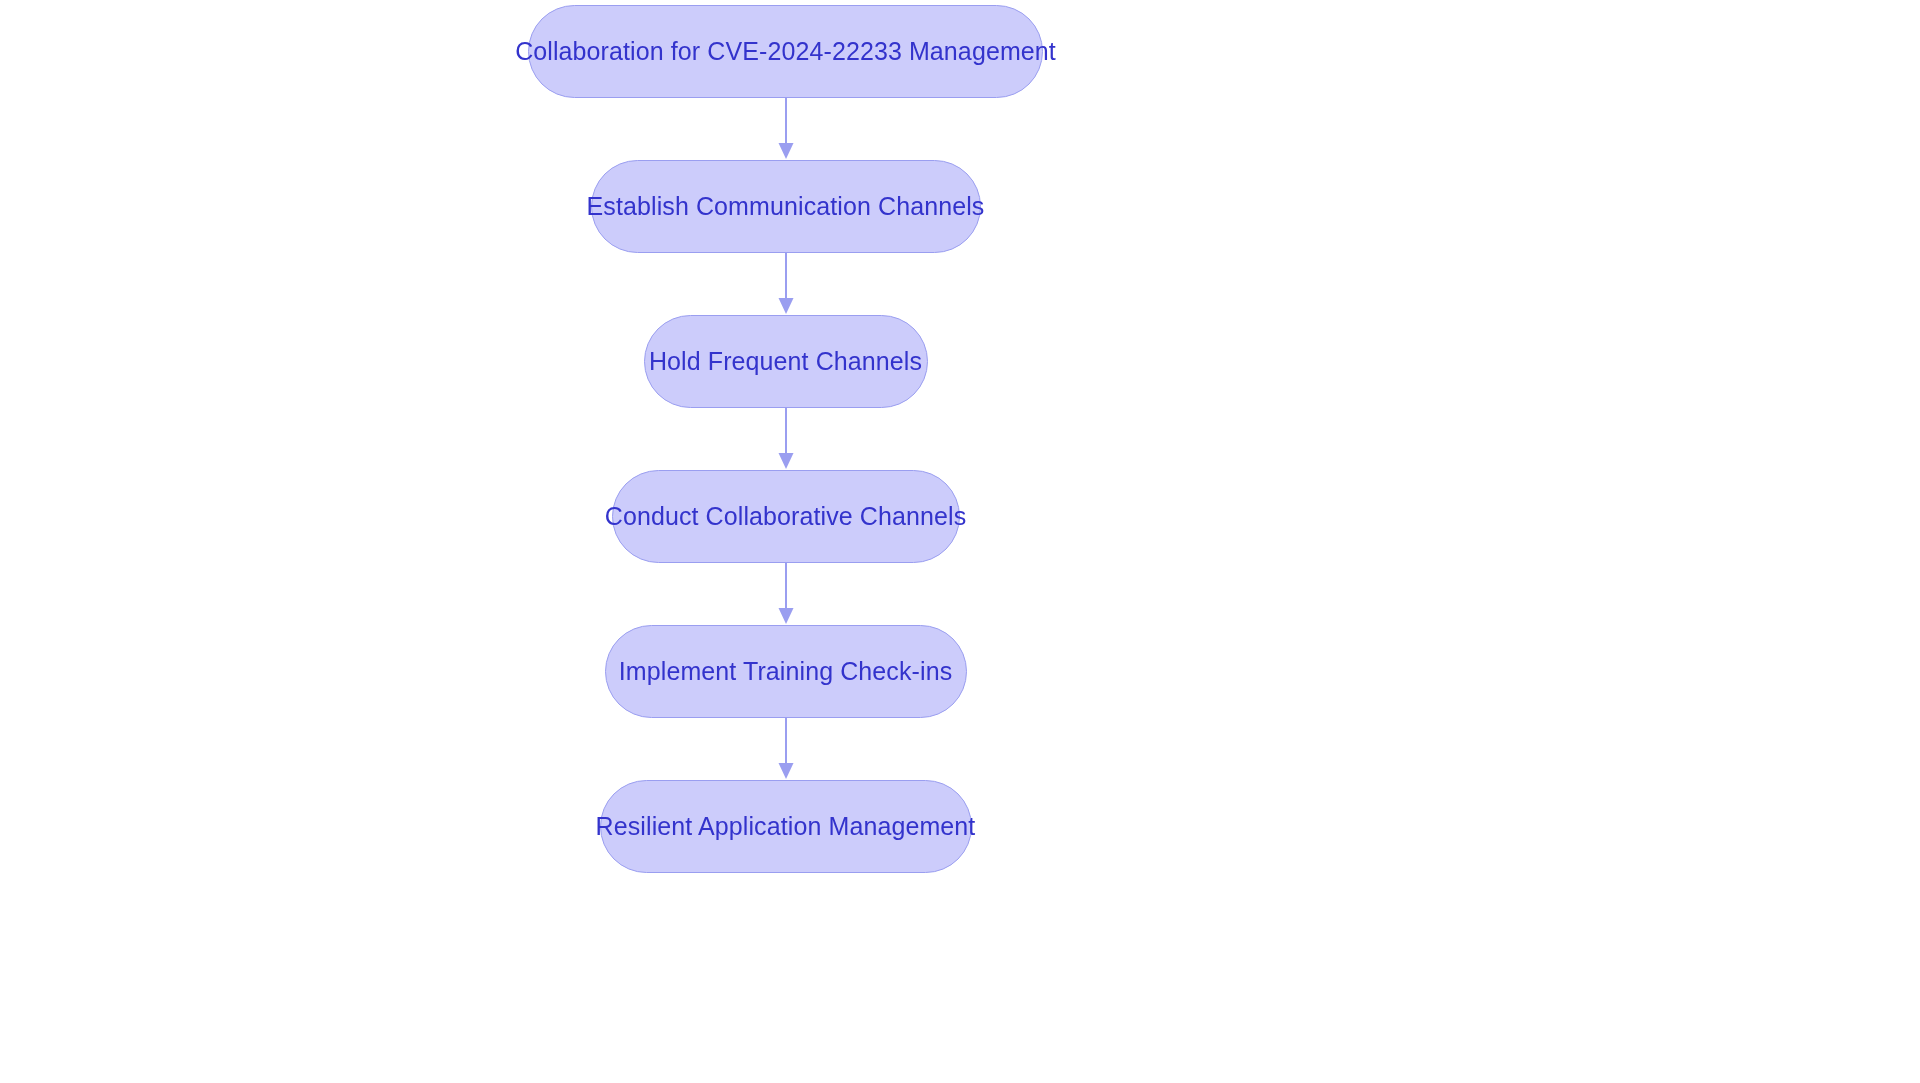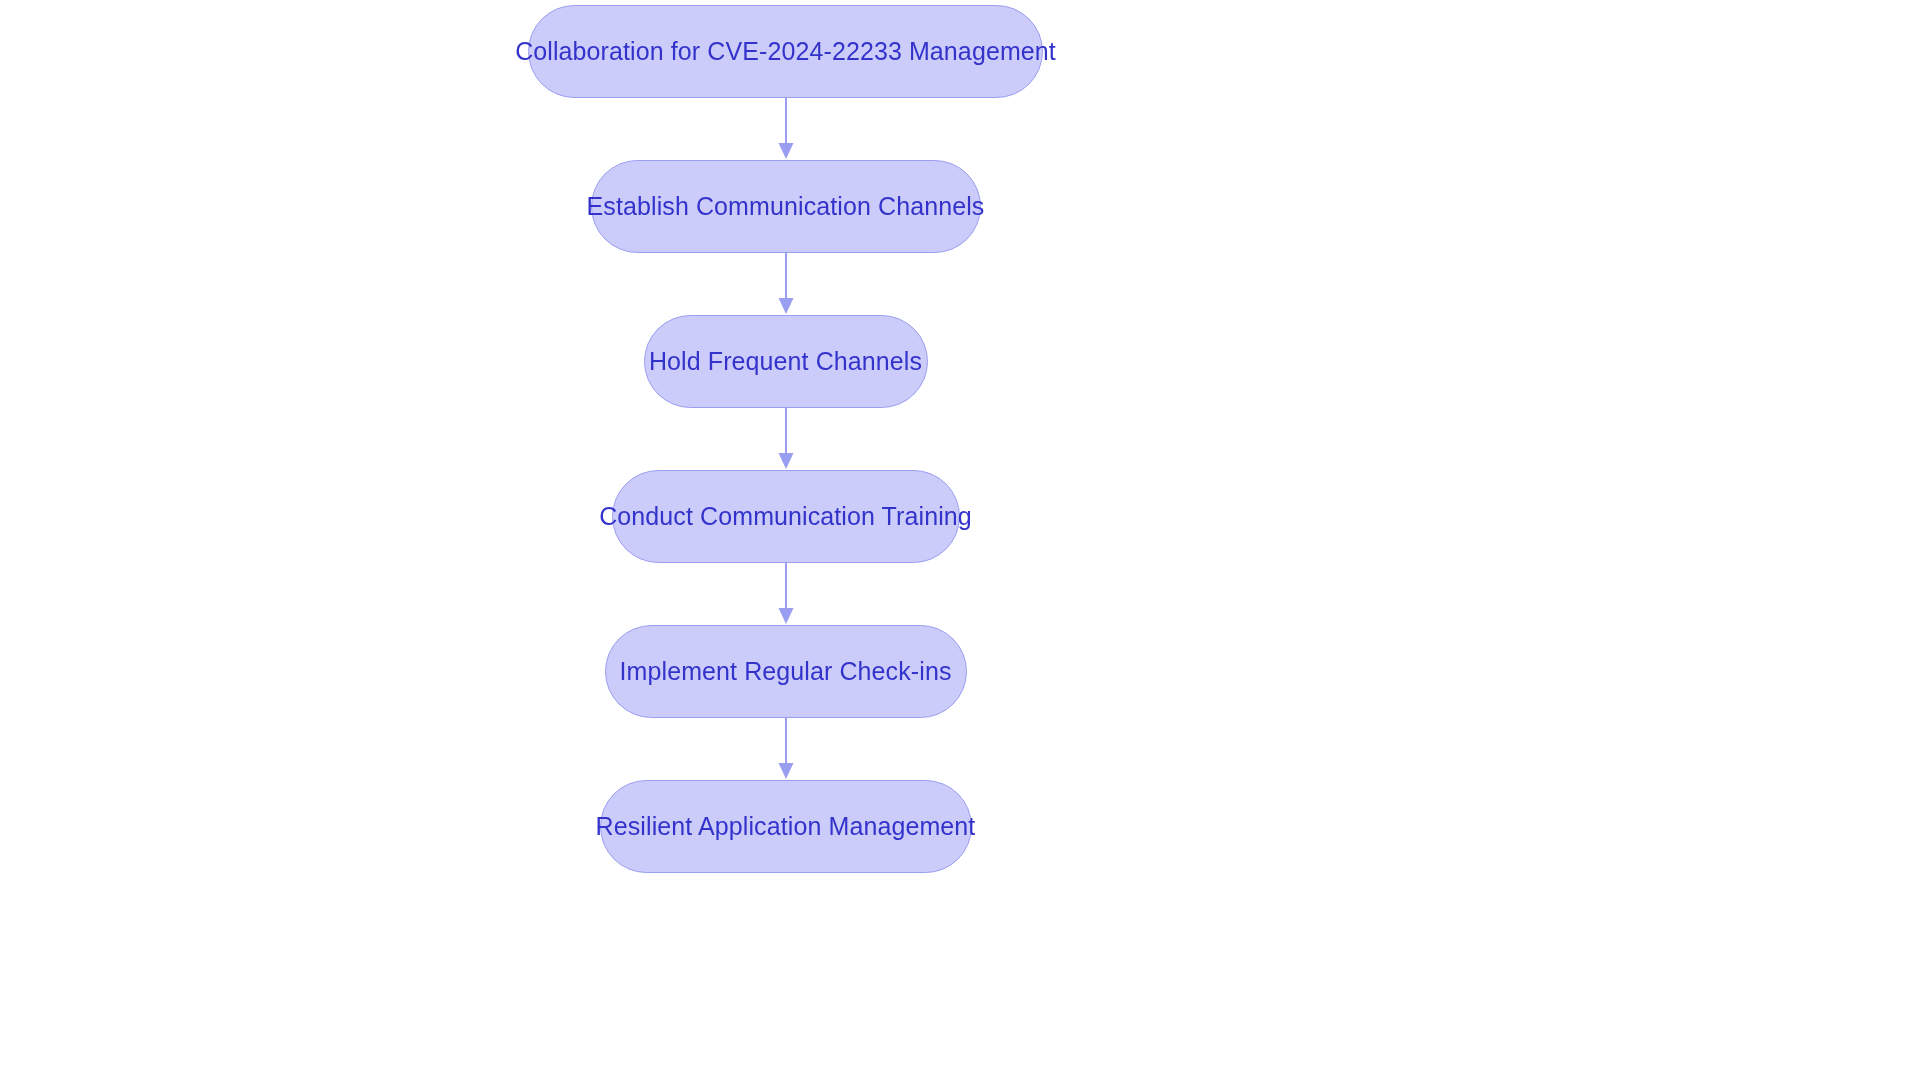--- a/index.html
+++ b/index.html
@@ -112,34 +112,34 @@
 
     <div class="connector" style="height:62px;">
       <svg width="24" height="62" viewBox="0 0 24 62" aria-hidden="true">
         <line x1="12" y1="0" x2="12" y2="50" stroke="#9a9ef0" stroke-width="2"></line>
         <polygon points="12,61 4.5,45 19.5,45" fill="#9a9ef0"></polygon>
       </svg>
     </div>
 
     <div class="node-row">
       <div class="node" style="width:348px;">
-        <span class="node-label">Conduct Communication Training</span>
+        <span class="node-label">Conduct Collaborative Channels</span>
       </div>
     </div>
 
     <div class="connector" style="height:62px;">
       <svg width="24" height="62" viewBox="0 0 24 62" aria-hidden="true">
         <line x1="12" y1="0" x2="12" y2="50" stroke="#9a9ef0" stroke-width="2"></line>
         <polygon points="12,61 4.5,45 19.5,45" fill="#9a9ef0"></polygon>
       </svg>
     </div>
 
     <div class="node-row">
       <div class="node" style="width:362px;">
-        <span class="node-label">Implement Regular Check-ins</span>
+        <span class="node-label">Implement Training Check-ins</span>
       </div>
     </div>
 
     <div class="connector" style="height:62px;">
       <svg width="24" height="62" viewBox="0 0 24 62" aria-hidden="true">
         <line x1="12" y1="0" x2="12" y2="50" stroke="#9a9ef0" stroke-width="2"></line>
         <polygon points="12,61 4.5,45 19.5,45" fill="#9a9ef0"></polygon>
       </svg>
     </div>
 

